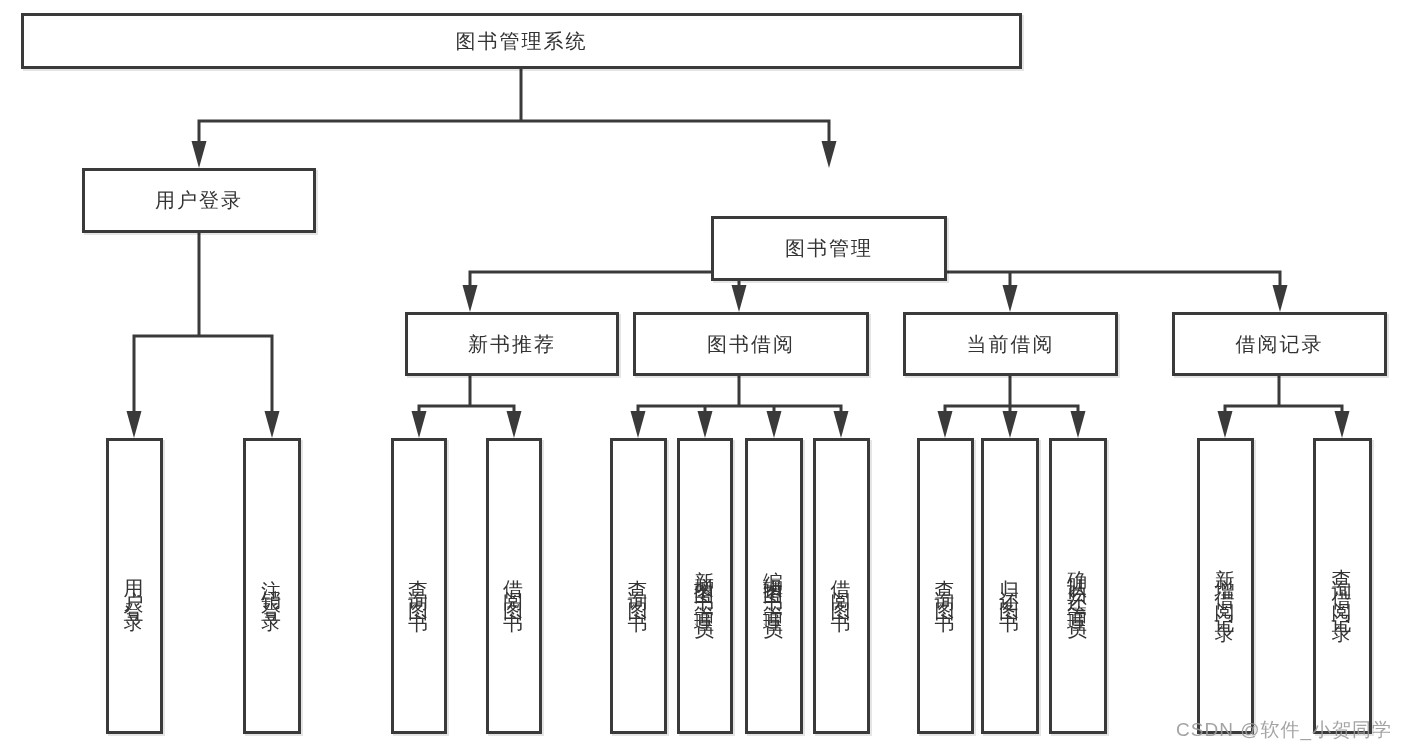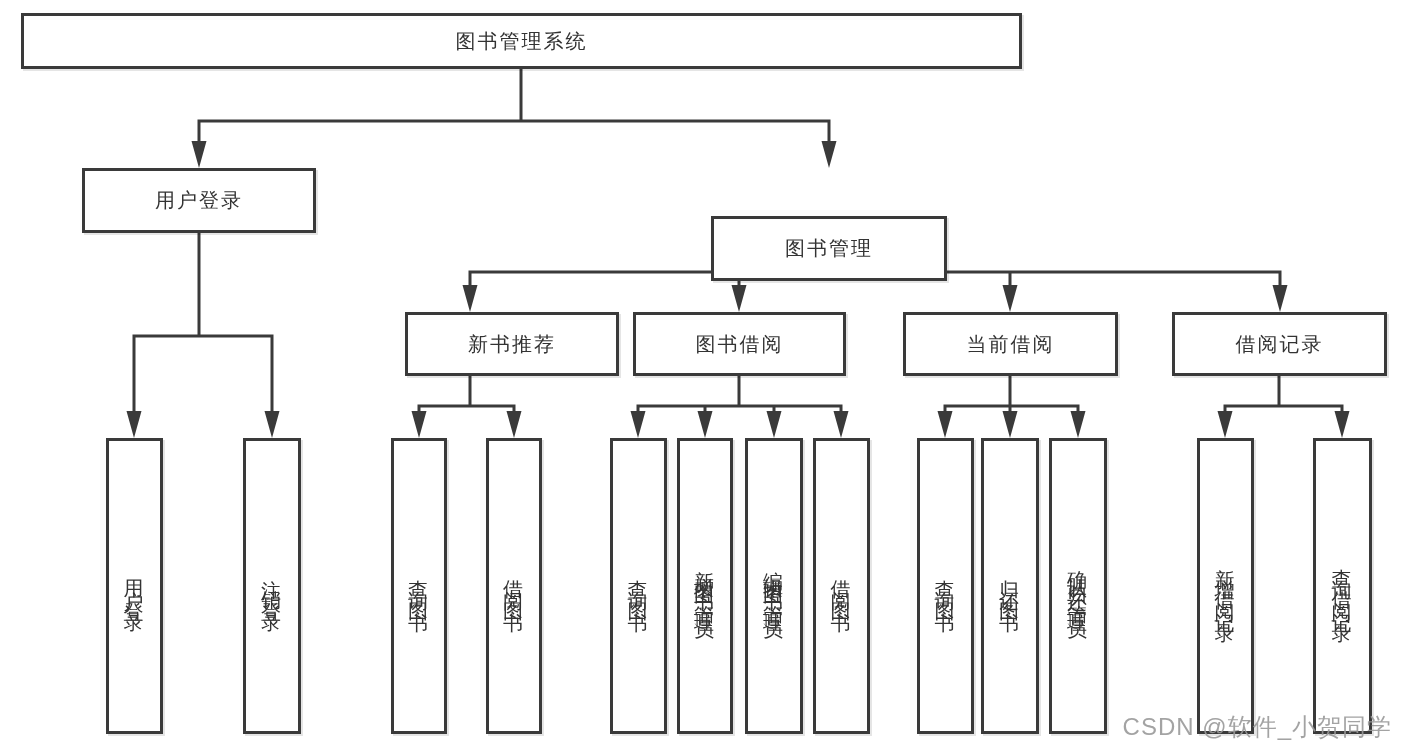--- a/index.html
+++ b/index.html
@@ -41,21 +41,21 @@
     letter-spacing: 11px;
     padding: 4px 0;
   }
   .leaf.long {
     letter-spacing: 7px;
   }
   .watermark {
     position: absolute;
     right: 13px;
     bottom: 4px;
-    font-size: 24px;
+    font-size: 19px;
     letter-spacing: 1px;
     color: #9a9a9a;
     opacity: 0.9;
     z-index: 5;
     white-space: nowrap;
   }
 </style>
 </head>
 <body>
 
@@ -77,21 +77,21 @@
       <path d="M126.5 411 L141.5 411 L134 438 Z  M264.5 411 L279.5 411 L272 438 Z  M411.5 411 L426.5 411 L419 438 Z  M506.5 411 L521.5 411 L514 438 Z  M630.5 411 L645.5 411 L638 438 Z  M697.5 411 L712.5 411 L705 438 Z  M766.5 411 L781.5 411 L774 438 Z  M833.5 411 L848.5 411 L841 438 Z  M937.5 411 L952.5 411 L945 438 Z  M1002.5 411 L1017.5 411 L1010 438 Z  M1070.5 411 L1085.5 411 L1078 438 Z  M1217.5 411 L1232.5 411 L1225 438 Z  M1334.5 411 L1349.5 411 L1342 438 Z"></path>
     </g>
   </svg>
 
   <div class="node" style="left:21px; top:13px; width:1001px; height:56px;">图书管理系统</div>
 
   <div class="node" style="left:82px; top:168px; width:234px; height:65px;">用户登录</div>
   <div class="node" style="left:711px; top:168px; width:236px; height:65px;margin-top:48px;">图书管理</div>
 
   <div class="node" style="left:363px; top:312px; width:214px; height:64px;margin-left:42px;">新书推荐</div>
-  <div class="node" style="left:633px; top:312px; width:213px; height:64px;">图书借阅</div>
+  <div class="node" style="left:633px; top:312px; width:236px; height:64px;">图书借阅</div>
   <div class="node" style="left:1172px; top:312px; width:215px; height:64px;">借阅记录</div>
   <div class="node" style="left:903px; top:312px; width:215px; height:64px;">当前借阅</div>
 
   <div class="node leaf" style="left:106px; top:438px; width:57px; height:296px;">用户登录</div>
   <div class="node leaf" style="left:243px; top:438px; width:58px; height:296px;">注销登录</div>
 
   <div class="node leaf" style="left:391px; top:438px; width:56px; height:296px;">查询图书</div>
   <div class="node leaf" style="left:486px; top:438px; width:56px; height:296px;">借阅图书</div>
 
   <div class="node leaf" style="left:610px; top:438px; width:57px; height:296px;">查询图书</div>

